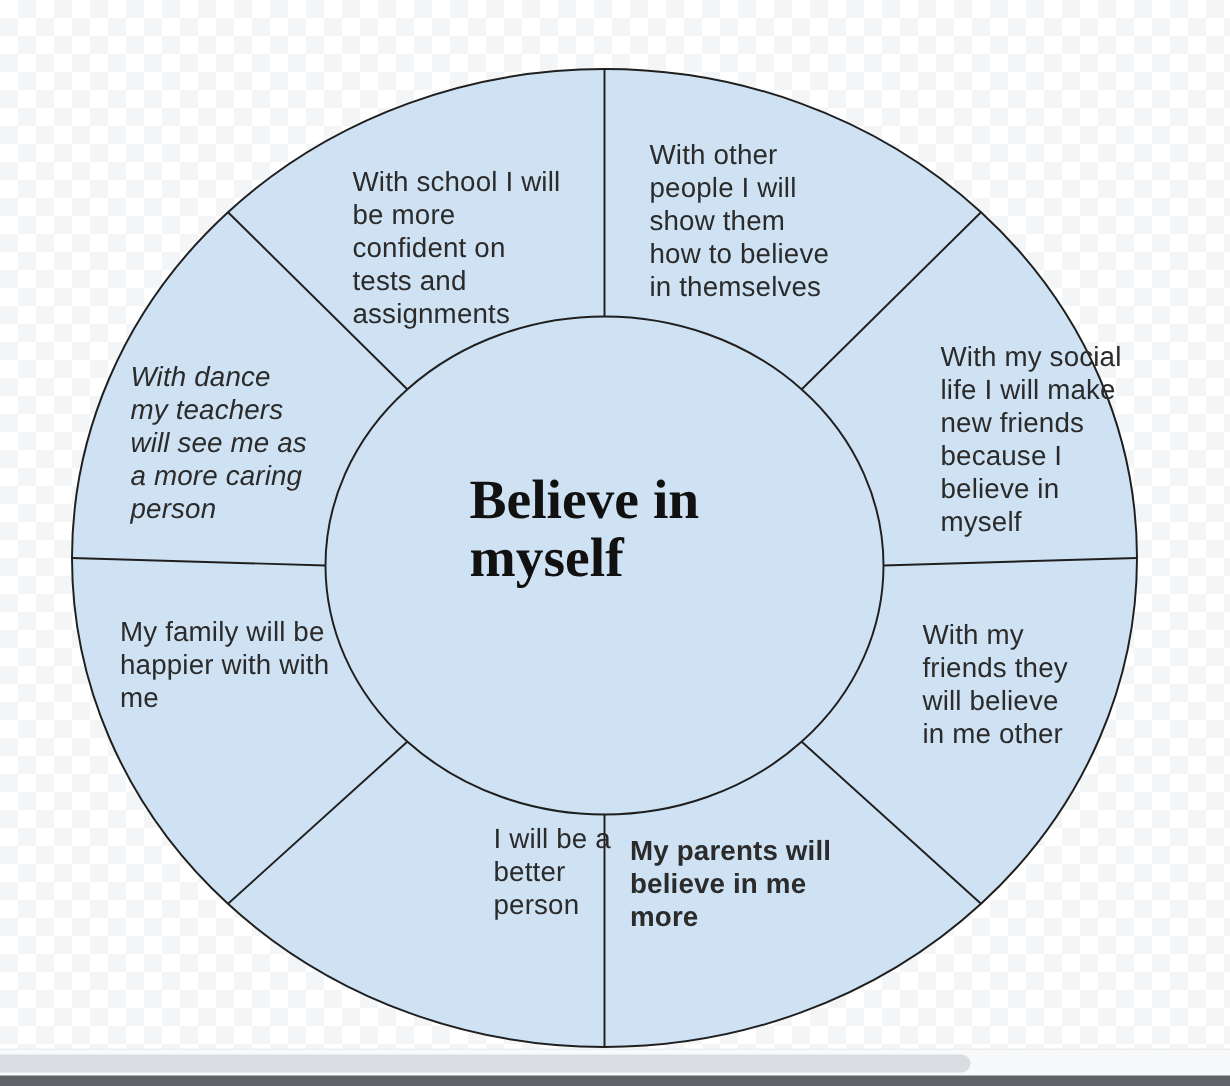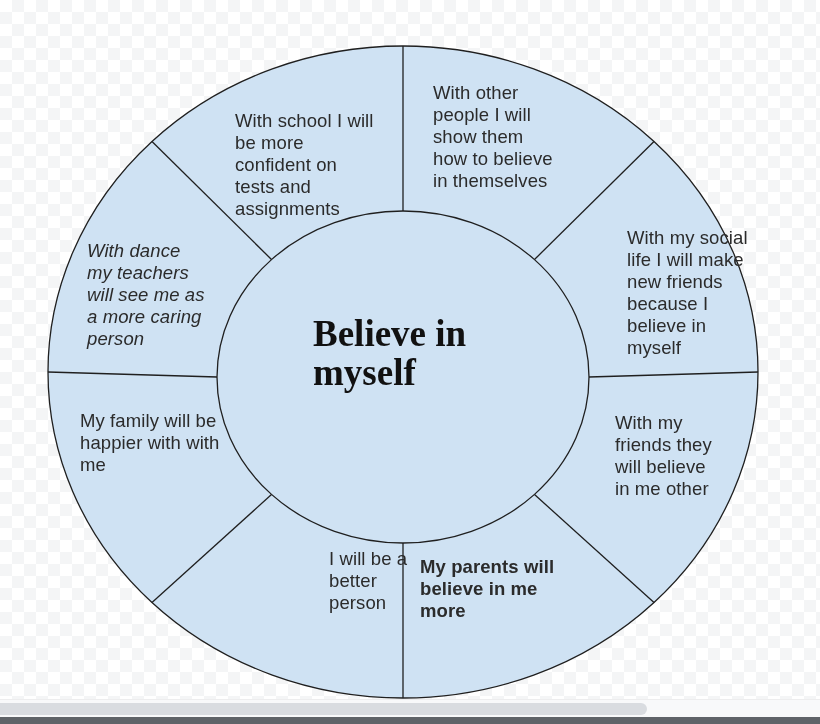--- a/index.html
+++ b/index.html
@@ -38,21 +38,21 @@
     top: 314px;
     width: 210px;
     font-family: "Liberation Serif", "DejaVu Serif", serif;
     font-weight: bold;
     font-size: 37px;
     line-height: 39px;
     color: #111111;
     white-space: pre-line;
   }
   .pos-school  { left: 235px; top: 110px; width: 172px; }
-  .pos-other   { left: 433px; top:  82px; width: 152px; }
+  .pos-other   { left: 433px; top:  92px; width: 152px; }
   .pos-social  { left: 627px; top: 227px; width: 142px; }
   .pos-friends { left: 615px; top: 412px; width: 132px; }
   .pos-parents { left: 420px; top: 556px; width: 162px; font-weight: bold; }
   .pos-better  { left: 285px; top: 548px; width: 122px; margin-left: 44px; }
   .pos-family  { left:  80px; top: 410px; width: 182px; }
   .pos-dance   { left:  87px; top: 240px; width: 162px; font-style: italic; }
 
   
   .scroll-strip {
     position: absolute;

